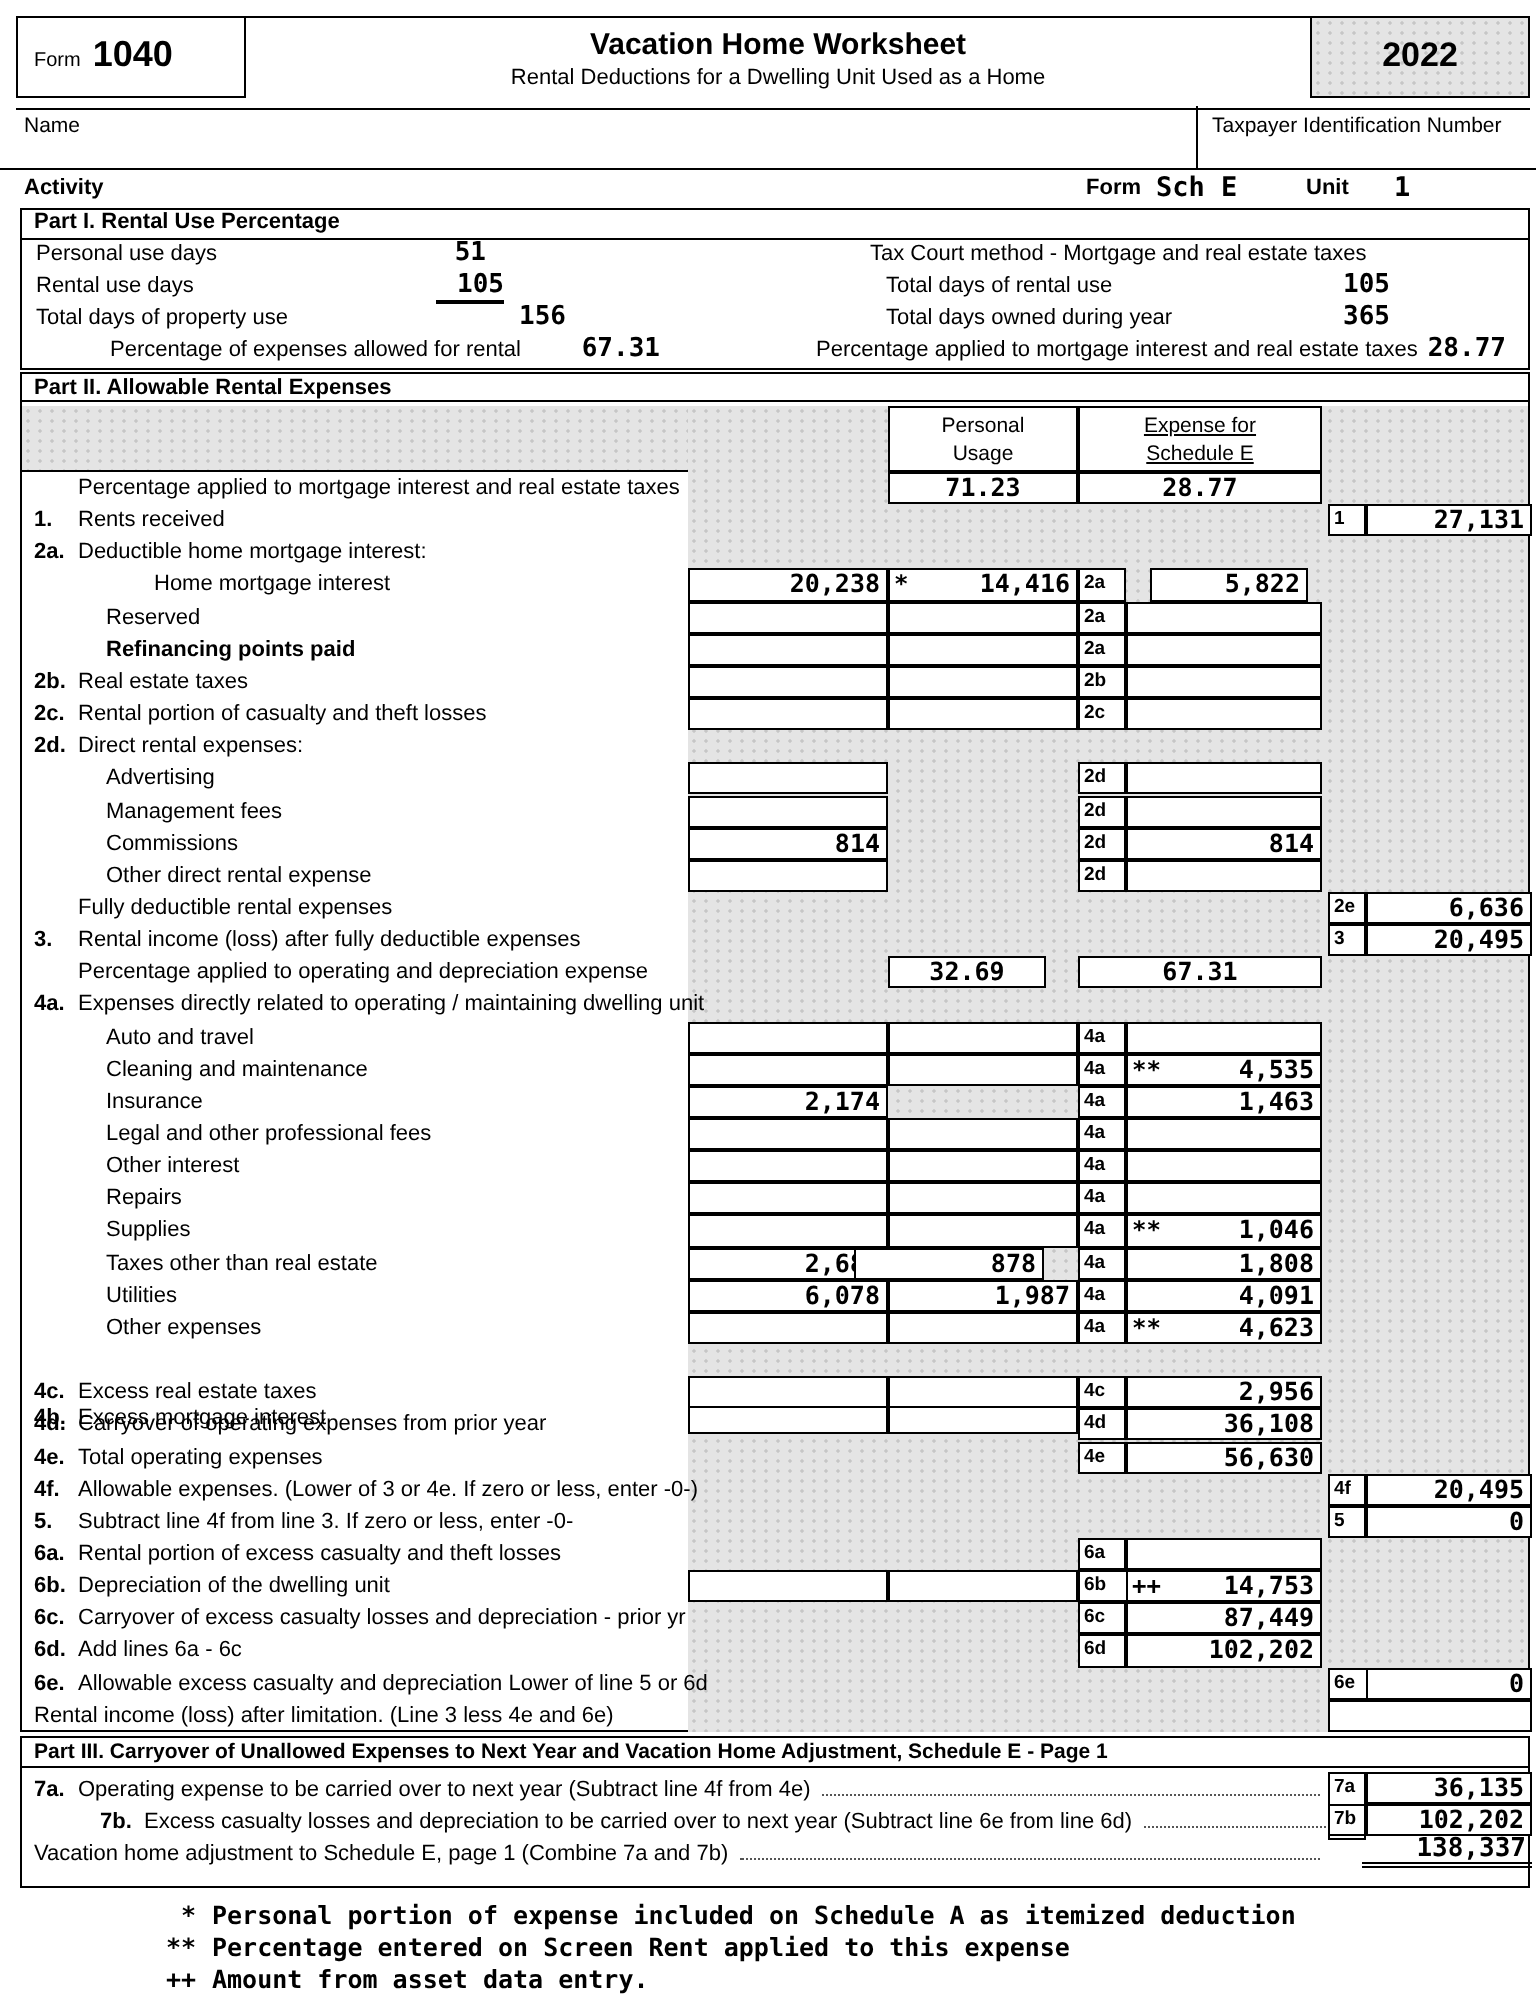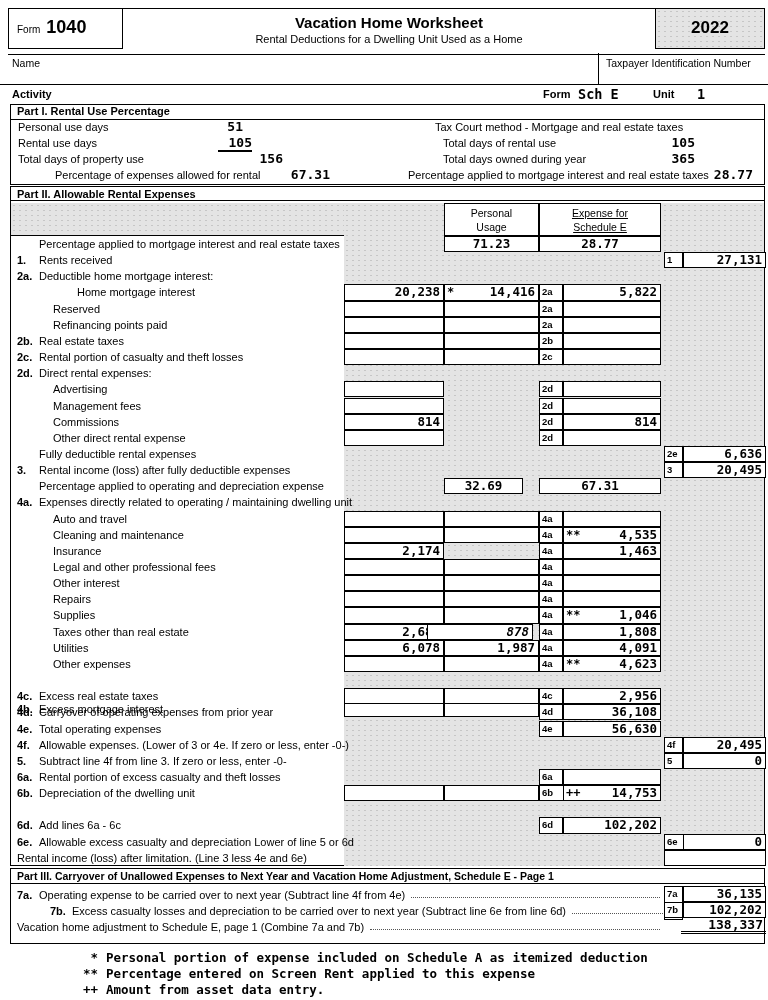--- a/index.html
+++ b/index.html
@@ -138,31 +138,31 @@
       </div>
       <div class="p2row" style="top: 67.3px;">
         <div class="rnumlbl">2a.</div>
         <div class="rlabel" style="left: 28px;">Deductible home mortgage interest:</div>
       </div>
       <div class="p2row" style="top: 83.45px;">
         <div class="rlabel" style="left: 42px; margin-left: 24px;">Home mortgage interest</div>
         <div class="box amt" style="left: 333px; width: 100px;"><span>20,238</span></div>
         <div class="box amt" style="left: 433px; width: 95px;"><span>14,416</span><span class="mark">*</span></div>
         <div class="box codebx" style="left: 528px; width: 24px;"><span>2a</span></div>
-        <div class="box amt" style="left: 552px; width: 98px;"><span>5,822</span></div>
+        <div class="box amt" style="left: 564px; width: 79px;"><span>5,822</span></div>
       </div>
       <div class="p2row" style="top: 99.6px;">
         <div class="rlabel" style="left: 42px;">Reserved</div>
         <div class="box amt" style="left: 333px; width: 100px;"><span></span></div>
         <div class="box amt" style="left: 433px; width: 95px;"><span></span></div>
         <div class="box codebx" style="left: 528px; width: 24px;"><span>2a</span></div>
         <div class="box amt" style="left: 552px; width: 98px;"><span></span></div>
       </div>
       <div class="p2row" style="top: 115.75px;">
-        <div class="rlabel" style="left: 42px;">Refinancing points paid</div>
+        <div class="rlabel" style="left: 42px; font-weight: bold;">Refinancing points paid</div>
         <div class="box amt" style="left: 333px; width: 100px;"><span></span></div>
         <div class="box amt" style="left: 433px; width: 95px;"><span></span></div>
         <div class="box codebx" style="left: 528px; width: 24px;"><span>2a</span></div>
         <div class="box amt" style="left: 552px; width: 98px;"><span></span></div>
       </div>
       <div class="p2row" style="top: 131.9px;">
         <div class="rnumlbl">2b.</div>
         <div class="rlabel" style="left: 28px;">Real estate taxes</div>
         <div class="box amt" style="left: 333px; width: 100px;"><span></span></div>
         <div class="box amt" style="left: 433px; width: 95px;"><span></span></div>
@@ -270,21 +270,21 @@
       <div class="p2row" style="top: 406.45px;">
         <div class="rlabel" style="left: 42px;">Supplies</div>
         <div class="box amt" style="left: 333px; width: 100px;"><span></span></div>
         <div class="box amt" style="left: 433px; width: 95px;"><span></span></div>
         <div class="box codebx" style="left: 528px; width: 24px;"><span>4a</span></div>
         <div class="box amt" style="left: 552px; width: 98px;"><span>1,046</span><span class="mark">**</span></div>
       </div>
       <div class="p2row" style="top: 422.6px;">
         <div class="rlabel" style="left: 42px;">Taxes other than real estate</div>
         <div class="box amt" style="left: 333px; width: 100px;"><span>2,686</span></div>
-        <div class="box amt" style="left: 416px; width: 106px; font-style: italic;"><span>878</span></div>
+        <div class="box amt" style="left: 416px; width: 95px;"><span>878</span></div>
         <div class="box codebx" style="left: 528px; width: 24px;"><span>4a</span></div>
         <div class="box amt" style="left: 552px; width: 98px;"><span>1,808</span></div>
       </div>
       <div class="p2row" style="top: 438.75px;">
         <div class="rlabel" style="left: 42px;">Utilities</div>
         <div class="box amt" style="left: 333px; width: 100px;"><span>6,078</span></div>
         <div class="box amt" style="left: 433px; width: 95px;"><span>1,987</span></div>
         <div class="box codebx" style="left: 528px; width: 24px;"><span>4a</span></div>
         <div class="box amt" style="left: 552px; width: 98px;"><span>4,091</span></div>
       </div>
@@ -341,20 +341,26 @@
         <div class="box codebx" style="left: 528px; width: 24px;"><span>6a</span></div>
         <div class="box amt" style="left: 552px; width: 98px;"><span></span></div>
       </div>
       <div class="p2row" style="top: 584.1px;">
         <div class="rnumlbl">6b.</div>
         <div class="rlabel" style="left: 28px;">Depreciation of the dwelling unit</div>
         <div class="box amt" style="left: 333px; width: 100px;"><span></span></div>
         <div class="box amt" style="left: 433px; width: 95px;"><span></span></div>
         <div class="box codebx" style="left: 528px; width: 44px;"><span>6b</span></div>
         <div class="box amt" style="left: 552px; width: 98px;"><span>14,753</span><span class="mark">++</span></div>
+      </div>
+      <div class="p2row" style="top: 600.25px;">
+        <div class="rnumlbl">6c.</div>
+        <div class="rlabel" style="left: 28px;">Carryover of excess casualty losses and depreciation - prior yr</div>
+        <div class="box codebx" style="left: 528px; width: 24px;"><span>6c</span></div>
+        <div class="box amt" style="left: 552px; width: 98px;"><span>87,449</span></div>
       </div>
       <div class="p2row" style="top: 616.4px;">
         <div class="rnumlbl">6d.</div>
         <div class="rlabel" style="left: 28px;">Add lines 6a - 6c</div>
         <div class="box codebx" style="left: 528px; width: 24px;"><span>6d</span></div>
         <div class="box amt" style="left: 552px; width: 98px;"><span>102,202</span></div>
       </div>
       <div class="p2row" style="top: 632.55px;">
         <div class="rnumlbl">6e.</div>
         <div class="rlabel" style="left: 28px;">Allowable excess casualty and depreciation Lower of line 5 or 6d</div>

